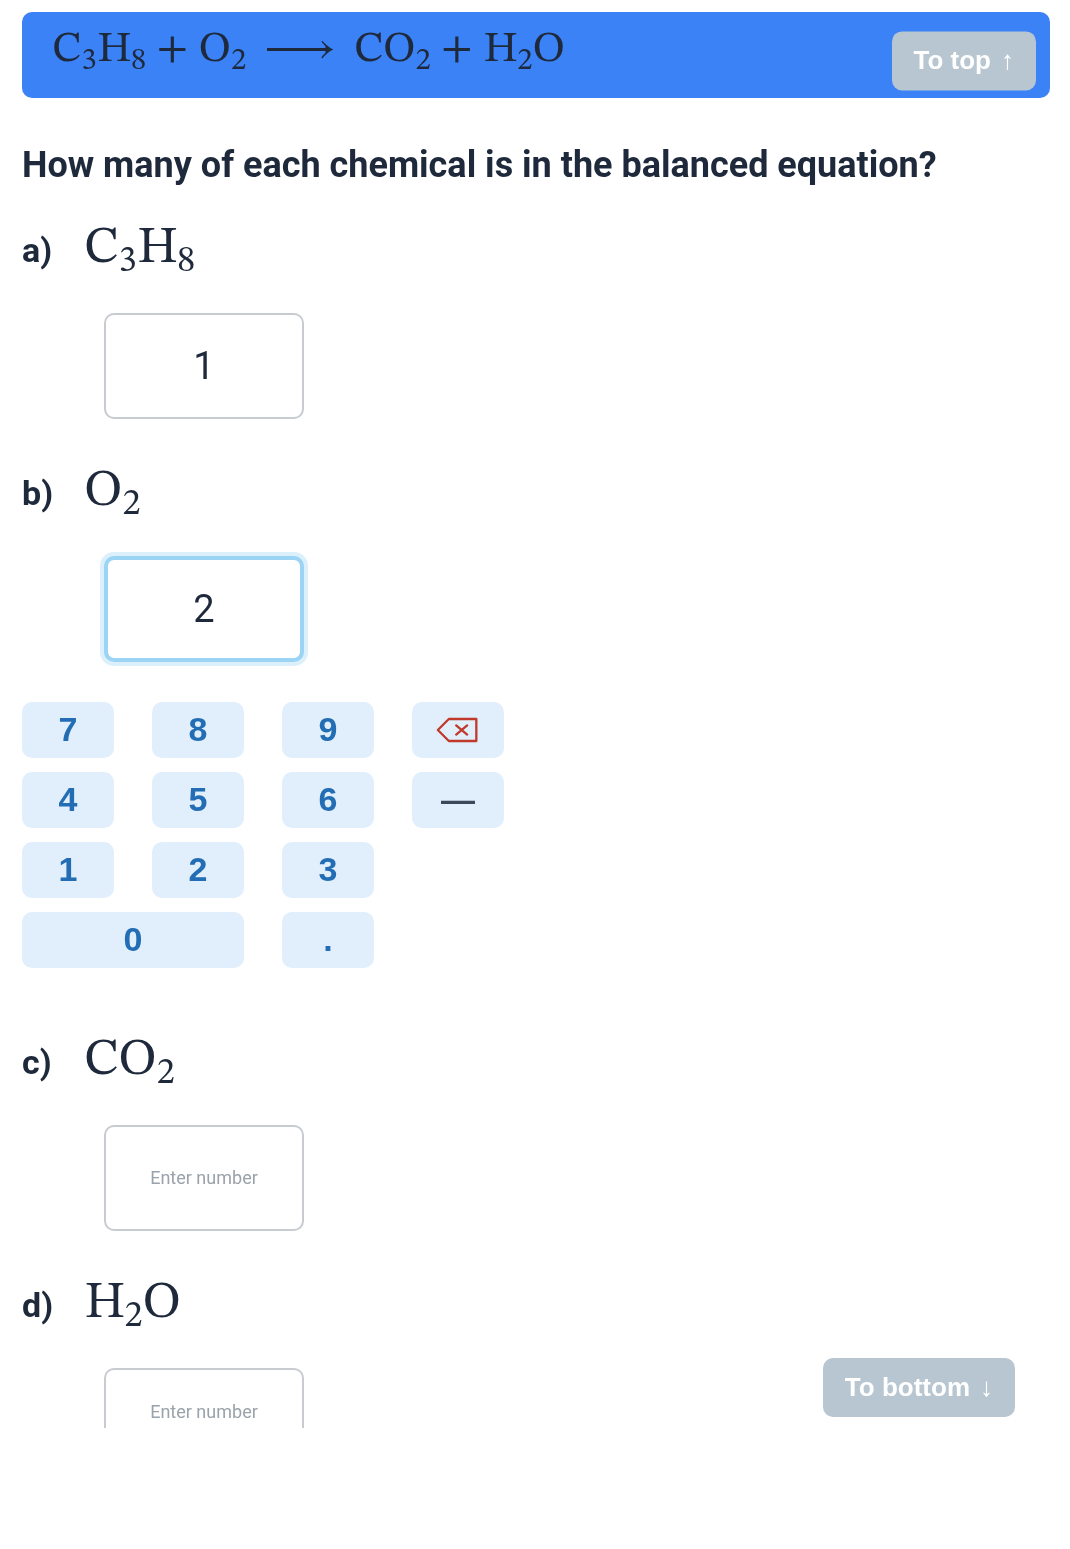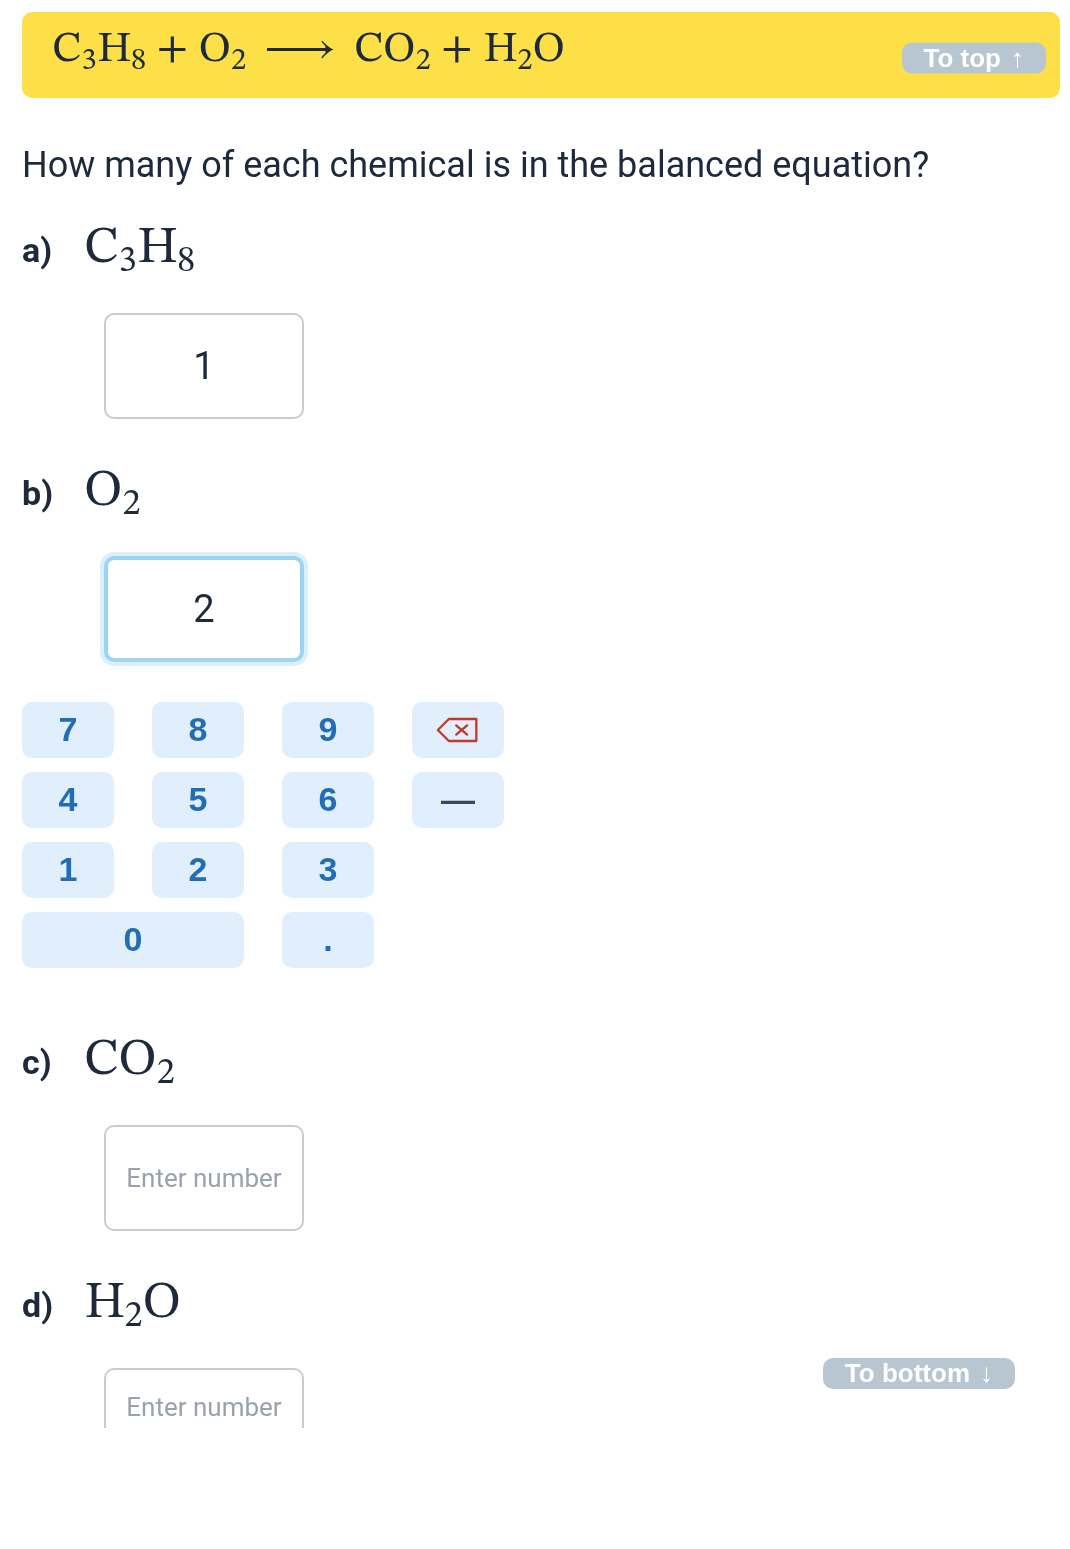--- a/index.html
+++ b/index.html
@@ -5,55 +5,56 @@
   * { box-sizing: border-box; }
   body {
     margin: 0;
     padding: 0;
     font-family: -apple-system, BlinkMacSystemFont, "Segoe UI", Roboto, Arial, sans-serif;
     color: #1e293b;
     background: #fff;
     width: 1070px;
   }
   .equation-bar {
-    background: #fde047;
-    border-radius: 10px;
-    margin: 12px 10px 0 22px;
+    background: #3b82f6;
+    border-radius: 10px;
+    margin: 12px 20px 0 22px;
     padding: 10px 30px 18px 30px;
     display: flex;
     align-items: center;
     justify-content: space-between;
     position: relative;
   }
   .equation {
     font-family: "Cambria Math", "STIX Two Math", "Times New Roman", serif;
     font-size: 44px;
     color: #1e293b;
   }
   .sub { font-size: 0.7em; vertical-align: -0.25em; }
   .arrow { display: inline-block; margin: 0 8px; }
   .to-top-btn, .to-bottom-btn {
     background: #b8c6d1;
     color: #fff;
     border: none;
     border-radius: 10px;
-    padding: 0 22px;
+    padding: 14px 22px;
     font-size: 26px;
     font-weight: 600;
     display: inline-flex;
     align-items: flex-start;
     gap: 10px;
     cursor: pointer;
   }
   .to-top-btn { position: absolute; right: 14px; top: 50%; transform: translateY(-40%); }
   .icon-up, .icon-down { font-size: 26px; }
   .question {
     font-size: 36px;
     margin: 46px 22px 30px 22px;
     color: #1e293b;
+    font-weight: bold;
   }
   .part {
     margin: 0 22px 40px 22px;
   }
   .part-header {
     display: flex;
     align-items: baseline;
     gap: 18px;
     margin-bottom: 28px;
   }
@@ -79,21 +80,21 @@
     justify-content: center;
     font-size: 38px;
     color: #1e293b;
     background: #fff;
   }
   .answer-box.focused {
     border: 4px solid #9bd4f5;
     box-shadow: 0 0 0 4px rgba(155,212,245,0.35);
   }
   .answer-box.empty {
-    font-size: 26px;
+    font-size: 18px;
     color: #9aa3ab;
     font-weight: 400;
   }
   .keypad {
     margin: 28px 22px 10px 22px;
     display: flex;
     flex-direction: column;
     gap: 14px;
   }
   .keypad-row {

